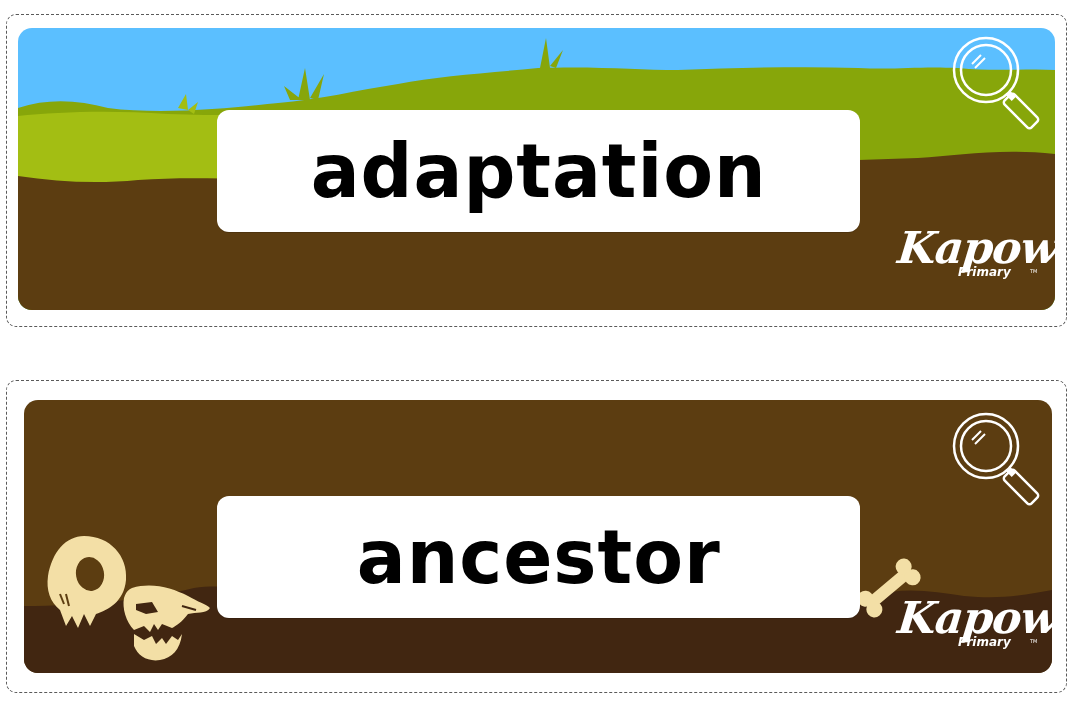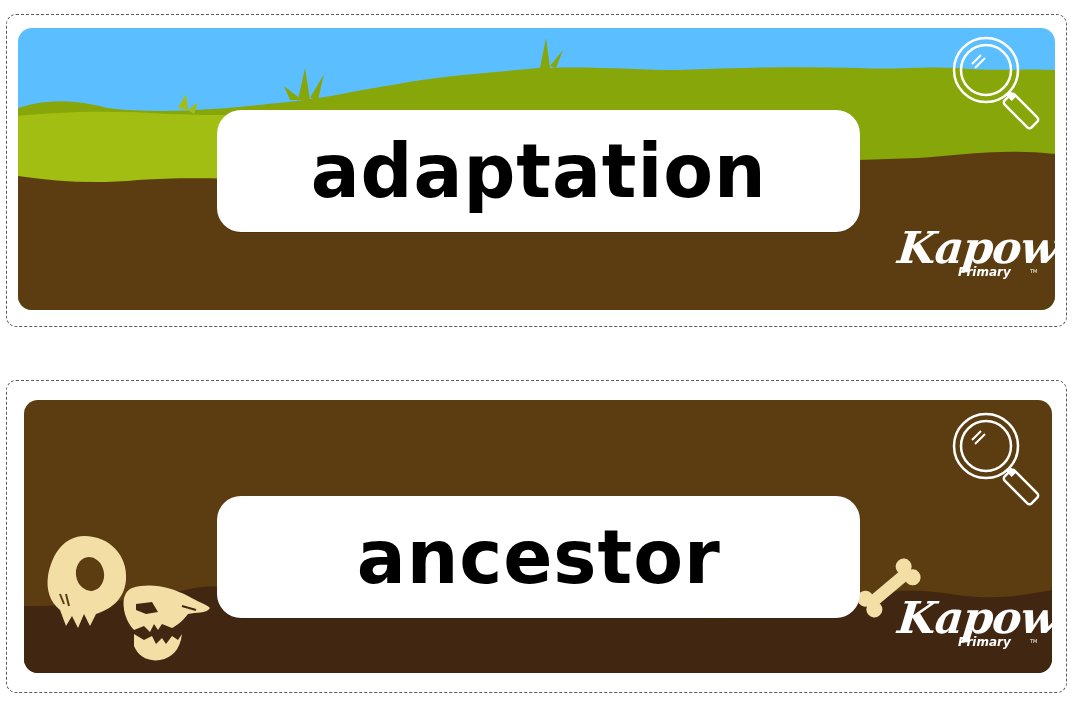--- a/index.html
+++ b/index.html
@@ -12,21 +12,21 @@
   }
   .card {
     position: absolute;
     border-radius: 14px;
     overflow: hidden;
   }
   .card svg.bg { position: absolute; left: 0; top: 0; width: 100%; height: 100%; }
   .label-box {
     position: absolute;
     background: #ffffff;
-    border-radius: 24px;
+    border-radius: 12px;
     display: flex;
     align-items: center;
     justify-content: center;
     box-shadow: 0 1px 0 rgba(0,0,0,0.15);
     text-align: right;
   }
   .label-text {
     font-family: "DejaVu Sans", sans-serif;
     font-size: 74px;
     font-weight: 700;

